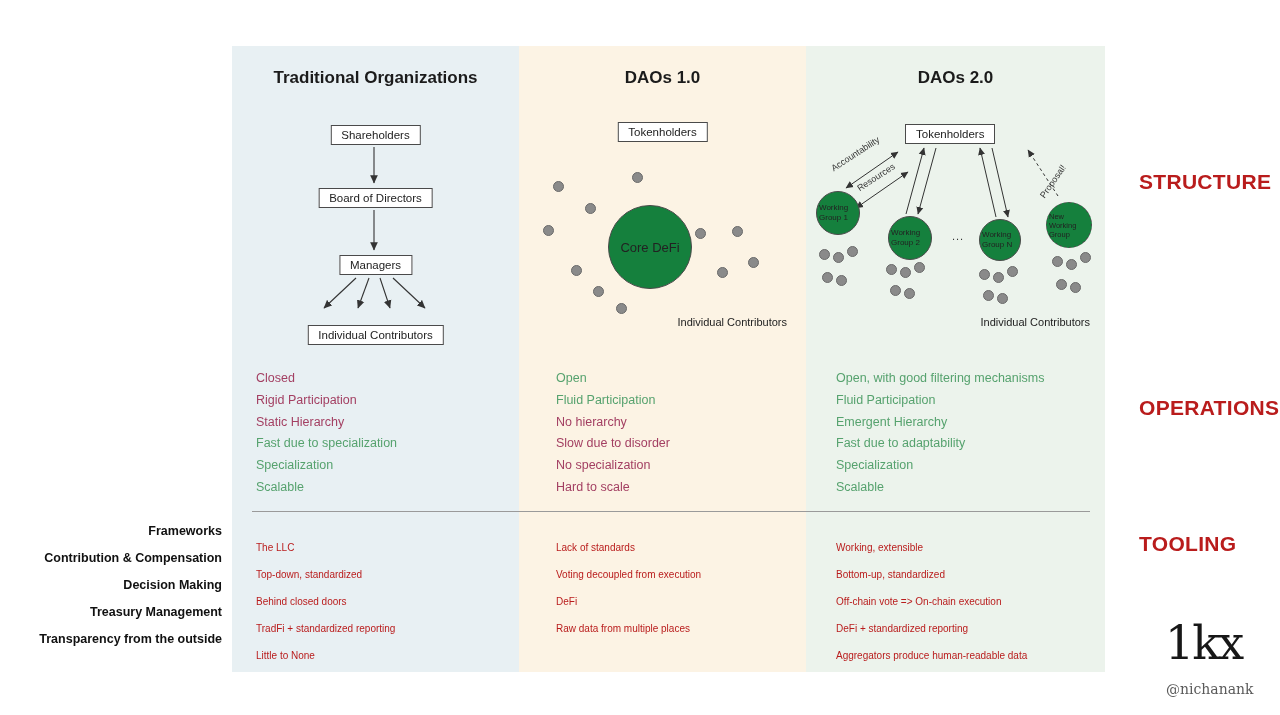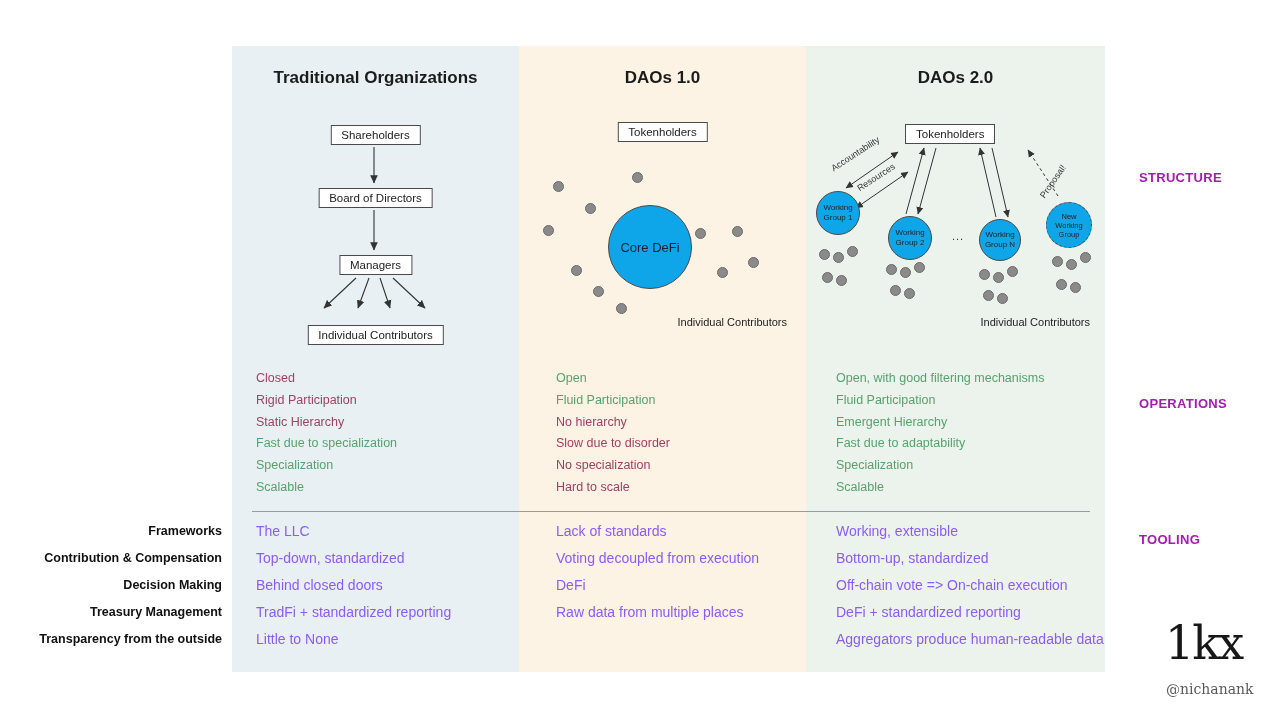--- a/index.html
+++ b/index.html
@@ -14,22 +14,22 @@
 
   .col-title { position:absolute; top:22px; left:0; width:100%; text-align:center;
                font-size:17px; font-weight:bold; color:#1b1b1b; }
 
   .svg-layer { position:absolute; left:0; top:0; }
 
   .node { position:absolute; background:#fff; border:1px solid #4a4a4a; font-size:11.5px;
           color:#222; padding:3px 10px; white-space:nowrap; }
   .centered { left:50%; transform:translateX(-50%); }
 
-  .circle { position:absolute; border-radius:50%; background:#0ea5e9; border:1px solid #4a4a4a;
-            display:flex; align-items:center; justify-content:center; text-align:center; }
+  .circle { position:absolute; border-radius:50%; background:#15803d; border:1px solid #4a4a4a;
+            display:flex; align-items:center; justify-content:center; text-align:left; }
   .core { width:84px; height:84px; font-size:13px; color:#222; }
   .wg { font-size:8px; line-height:1.2; color:#222; padding:2px; }
   .dashed { border-style:dashed; }
 
   .dot { position:absolute; width:11px; height:11px; border-radius:50%;
          background:#8a8a8a; border:1px solid #6a6a6a; }
 
   .caption { position:absolute; font-size:11px; color:#222; white-space:nowrap; }
   .ellipsis { position:absolute; font-size:11px; color:#333; letter-spacing:1px; }
   .arrow-label { position:absolute; font-size:9px; color:#333; white-space:nowrap;
@@ -37,30 +37,30 @@
 
   .ops { position:absolute; top:322px; font-size:12.5px; }
   .col1 .ops { left:24px; } .col2 .ops { left:37px; } .col3 .ops { left:30px; }
   .op { height:21.8px; line-height:21.8px; white-space:nowrap; }
   .positive { color:#56a26e; }
   .negative { color:#a33f62; }
 
   .divider { position:absolute; left:252px; top:511px; width:838px; height:0;
              border-top:1px solid #9a9a9a; }
 
-  .tools { position:absolute; top:472px; font-size:14px; color:#8b5cf6; }
+  .tools { position:absolute; top:488px; font-size:10px; color:#b91c1c; }
   .col1 .tools { left:24px; } .col2 .tools { left:37px; } .col3 .tools { left:30px; }
   .tool { height:27px; line-height:27px; white-space:nowrap; }
 
   .left-labels { position:absolute; left:0; top:518px; width:222px; text-align:right;
                  font-size:12.5px; font-weight:bold; color:#111; }
   .left-label { height:27px; line-height:27px; white-space:nowrap; }
 
-  .side-label { position:absolute; left:1139px; font-size:13px; font-weight:bold;
-                color:#a21caf; letter-spacing:0.3px; }
+  .side-label { position:absolute; left:1139px; font-size:21px; font-weight:bold;
+                color:#b91c1c; letter-spacing:0.3px; }
   .side-structure { top:170px; }
   .side-operations { top:396px; }
   .side-tooling { top:532px; }
 
   .logo { position:absolute; left:1165px; top:616px; font-family:"DejaVu Serif", serif;
           font-size:46px; color:#171717; letter-spacing:-2px; }
   .handle { position:absolute; left:1166px; top:681px; font-family:"DejaVu Serif", serif;
             font-size:14px; color:#5a5a5a; }
 </style>
 </head>

